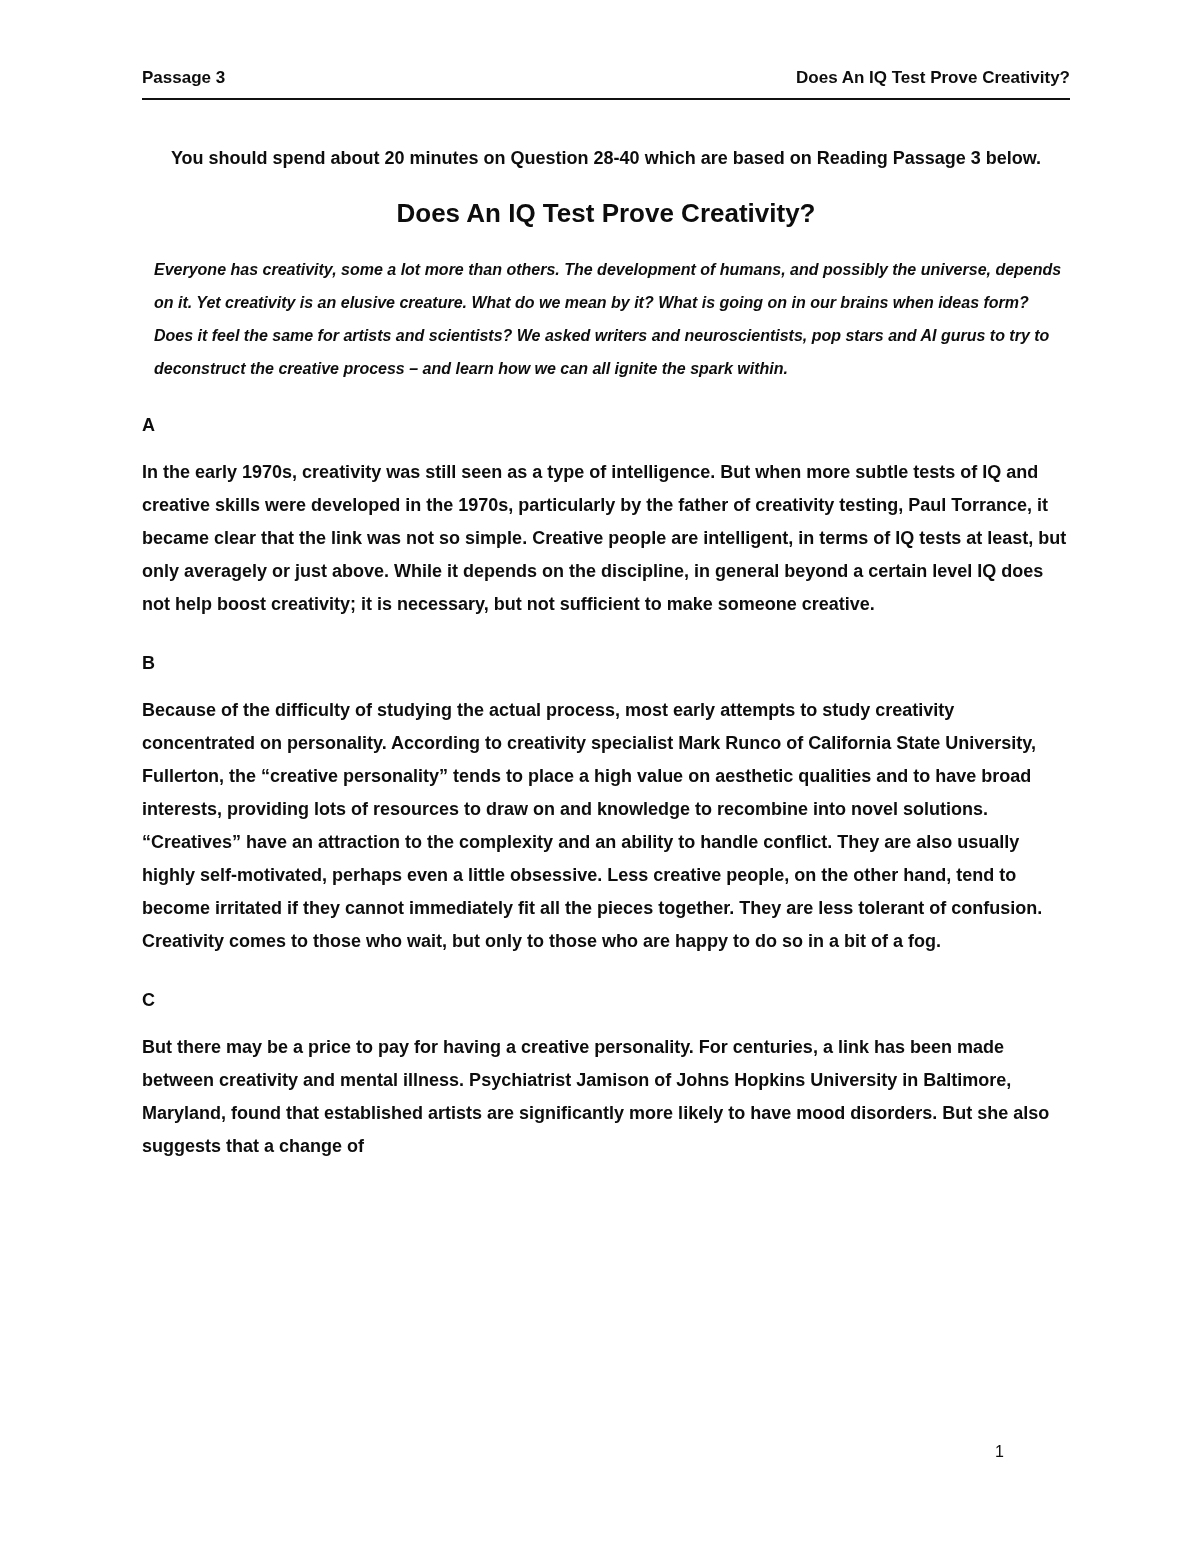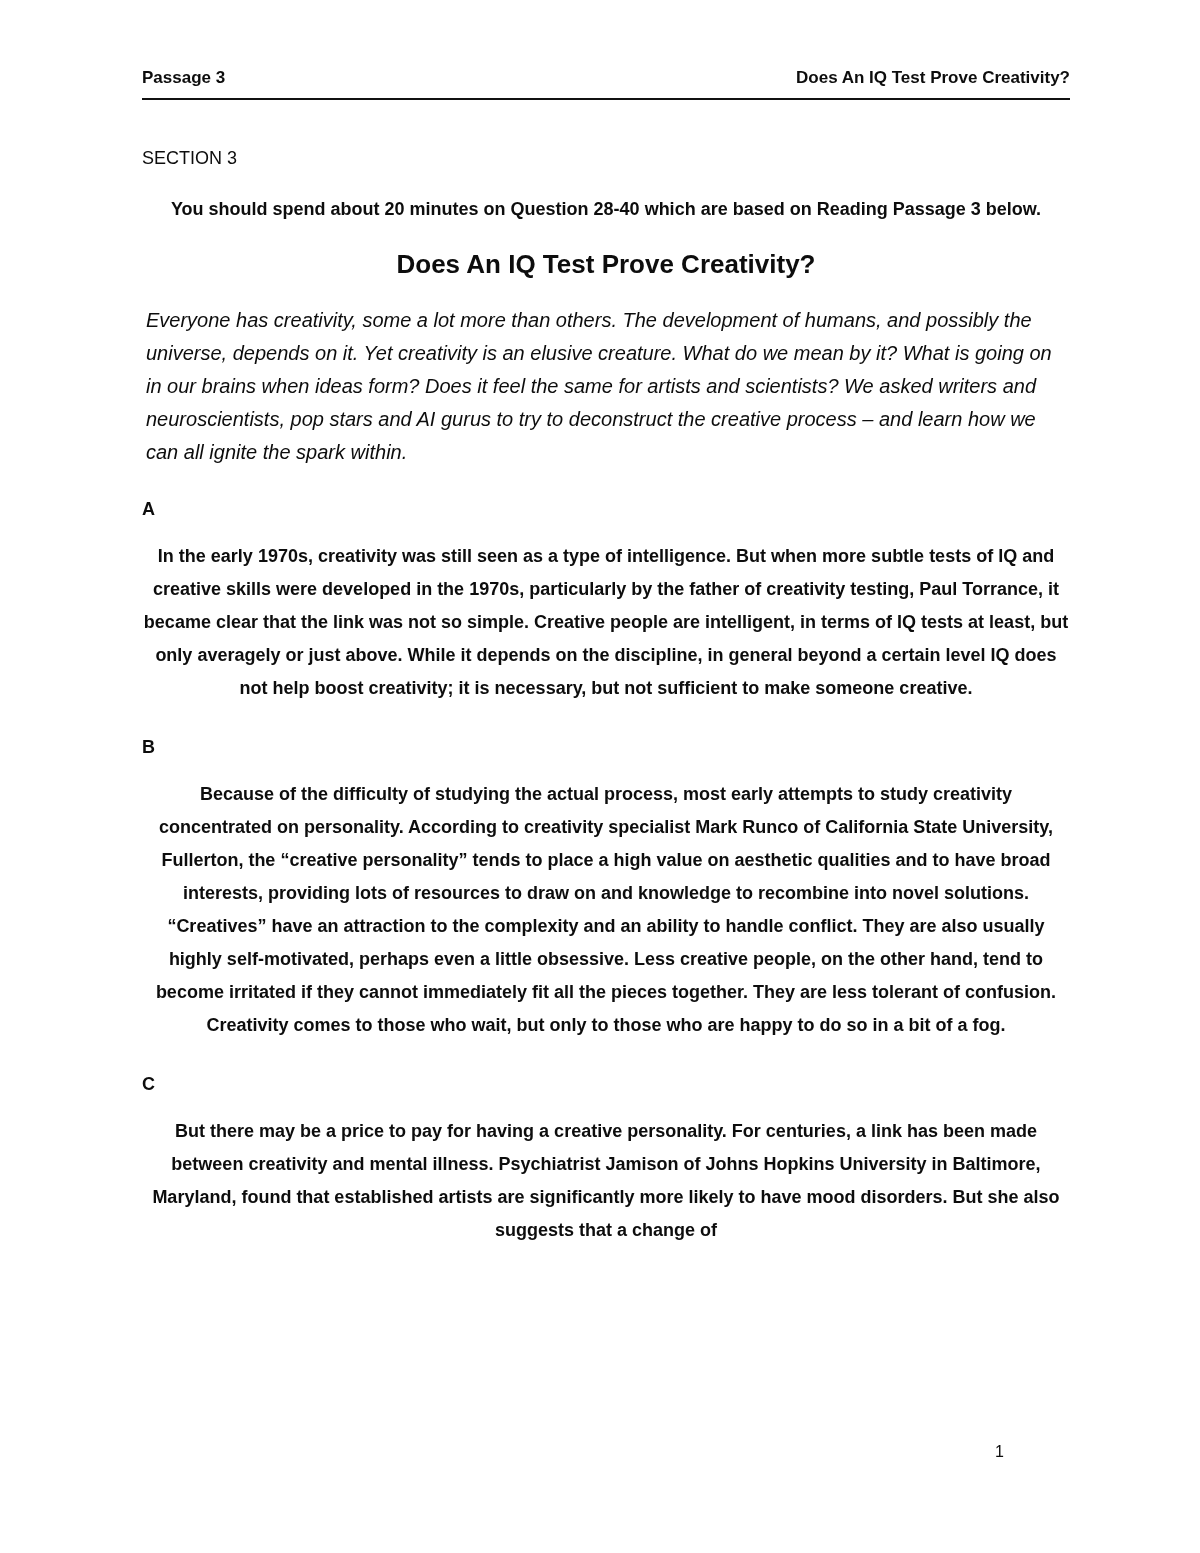--- a/index.html
+++ b/index.html
@@ -41,58 +41,56 @@
     text-align: center;
   }
   .title {
     font-size: 26px;
     font-weight: bold;
     text-align: center;
     line-height: 36px;
     margin: 0 0 22px 0;
   }
   .intro {
-    font-size: 20px;
-    font-weight: normal;
+    font-size: 16px;
+    font-weight: bold;
     font-style: italic;
     line-height: 33px;
-    margin: 0 0 24px 4px;
+    margin: 0 0 24px 12px;
   }
   .sec-label {
     font-size: 18px;
     font-weight: bold;
     line-height: 33px;
     margin: 0 0 14px 0;
   }
   .sec-body {
     font-size: 18px;
     font-weight: bold;
     line-height: 33px;
     margin: 0 0 26px 0;
-    text-align: center;
   }
   .page-number {
     position: absolute;
     right: 142px;
     bottom: 92px;
     font-size: 16px;
     font-weight: normal;
   }
 </style>
 </head>
 <body>
 
 <div class="page">
 
   <div class="header">
     <span>Passage 3</span>
     <span>Does An IQ Test Prove Creativity?</span>
   </div>
 
-  <p class="plain-line">SECTION 3</p>
 
 
   <p class="instructions">You should spend about 20 minutes on Question 28-40 which are based on Reading Passage 3 below.</p>
 
   <h1 class="title">Does An IQ Test Prove Creativity?</h1>
 
   <p class="intro">Everyone has creativity, some a lot more than others. The development of humans, and possibly the universe, depends on it. Yet creativity is an elusive creature. What do we mean by it? What is going on in our brains when ideas form? Does it feel the same for artists and scientists? We asked writers and neuroscientists, pop stars and AI gurus to try to deconstruct the creative process – and learn how we can all ignite the spark within.</p>
 
   <div>
     <p class="sec-label">A</p>

